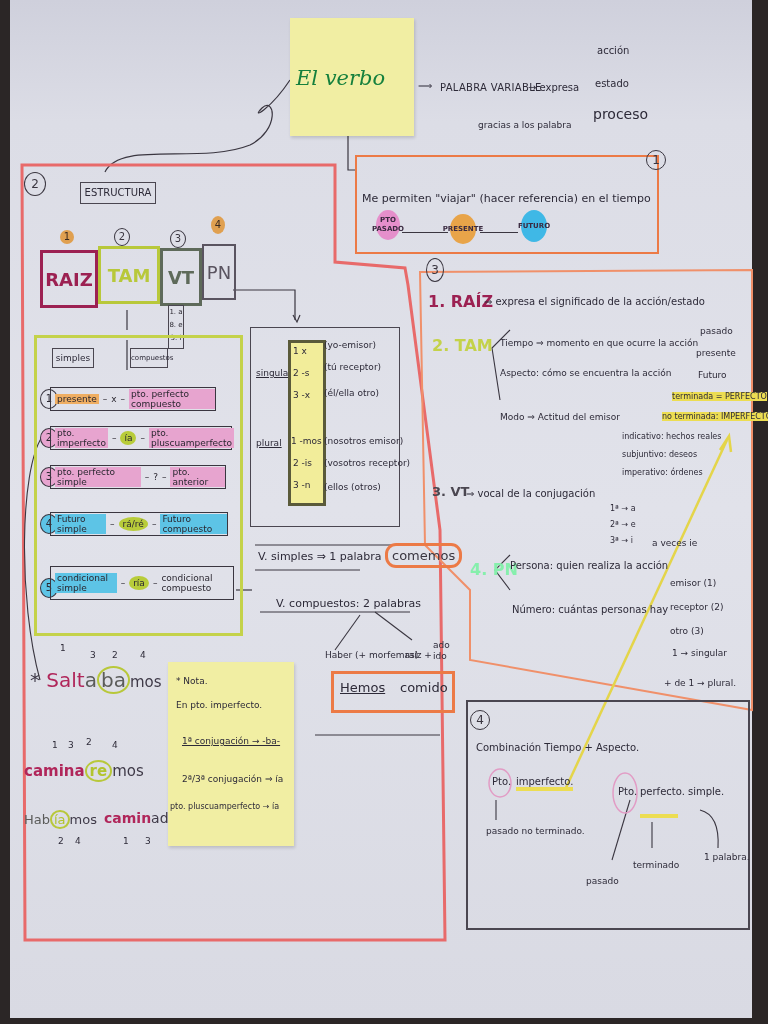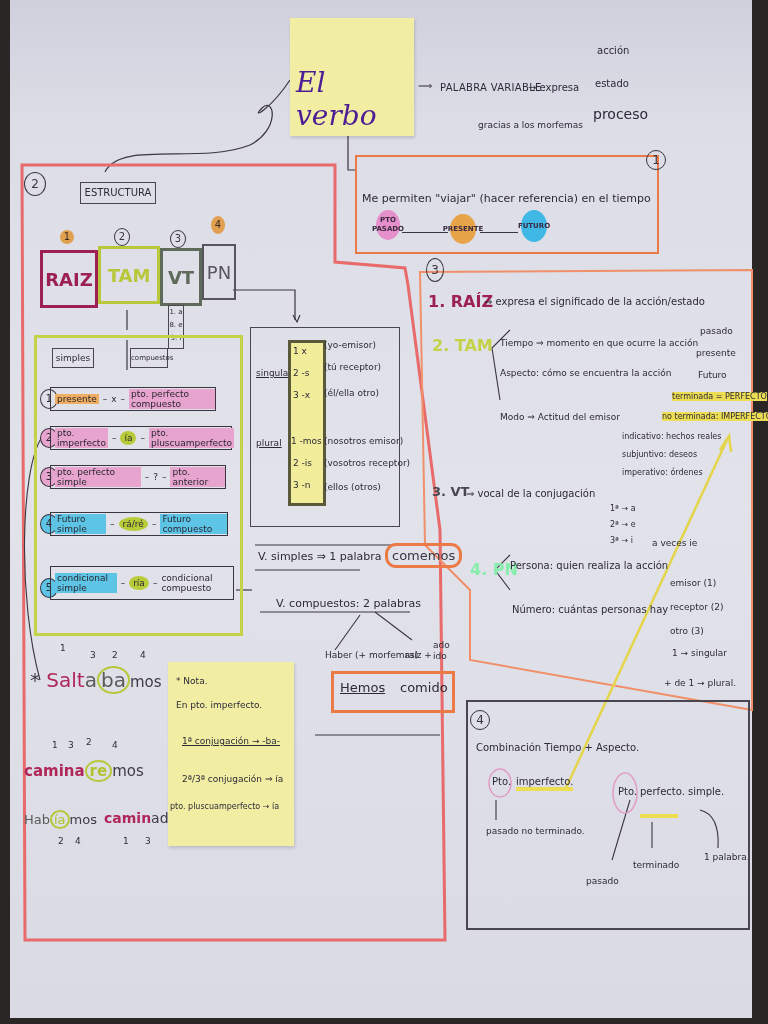--- a/index.html
+++ b/index.html
@@ -19,21 +19,21 @@
   .hand-l { font-size: 13px; border-radius: 11px; }
 
   
   .sticky {
     position: absolute; background: #f1eea3;
     box-shadow: 1px 2px 3px rgba(0,0,0,0.15);
   }
   .title-note { left: 290px; top: 18px; width: 124px; height: 118px; }
   .title-text {
     position: absolute; left: 6px; top: 48px; font-family: "DejaVu Serif", serif;
-    font-size: 28px; color: #4c1d95; font-style: italic;
+    font-size: 21px; color: #15803d; font-style: italic;
   }
   .note-note { left: 168px; top: 662px; width: 126px; height: 184px; }
   .orange-frame { position: absolute; border: 2px solid #ec7a46; }
   .grey-box { position: absolute; border: 1.5px solid #4a4650; }
   .circle-num {
     position: absolute; width: 18px; height: 18px; border: 1.2px solid #3a3640;
     border-radius: 50%; font-size: 12px; text-align: center; line-height: 18px; color: #3a3640;
   }
   .dot {
     position: absolute; border-radius: 50%; font-size: 7px; font-weight: bold;
@@ -120,21 +120,21 @@
   <path d="M315 735 L440 735" stroke="#3a3640" stroke-width="1"></path>
 </svg>
 
 <div class="sticky title-note">
   <div class="title-text">El verbo</div>
 </div>
 
 <div class="abs hand" style="left:418px; top:80px; font-size:10px;">⟹</div>
 <div class="abs hand" style="left:440px; top:82px; font-size:10px; letter-spacing:0.3px;">PALABRA VARIABLE</div>
 <div class="abs hand" style="left:528px; top:82px; font-size:10px;"><span>→ </span><span>expresa</span></div>
-<div class="abs hand" style="left:478px; top:120px; font-size:9px;">gracias a los morfemas</div>
+<div class="abs hand" style="left:478px; top:120px; font-size:9px;">gracias a los palabra</div>
 <div class="abs hand" style="left:597px; top:45px; font-size:10px;">acción</div>
 <div class="abs hand" style="left:595px; top:78px; font-size:10px;">estado</div>
 <div class="abs hand" style="left:593px; top:106px; font-size:14px;">proceso</div>
 
 <div class="orange-frame" style="left:355px; top:155px; width:300px; height:95px;"></div>
 <div class="circle-num" style="left:646px; top:150px;">1</div>
 <div class="abs hand" style="left:362px; top:192px; font-size:11px;">Me permiten "viajar" (hacer referencia) en el tiempo</div>
 <div class="dot" style="left:376px; top:210px; width:24px; height:30px; background:#e58fcb;">PTO PASADO</div>
 <div class="dot" style="left:450px; top:214px; width:26px; height:30px; background:#e8a449;">PRESENTE</div>
 <div class="dot" style="left:521px; top:210px; width:26px; height:32px; background:#3fb8e6;">FUTURO</div>

